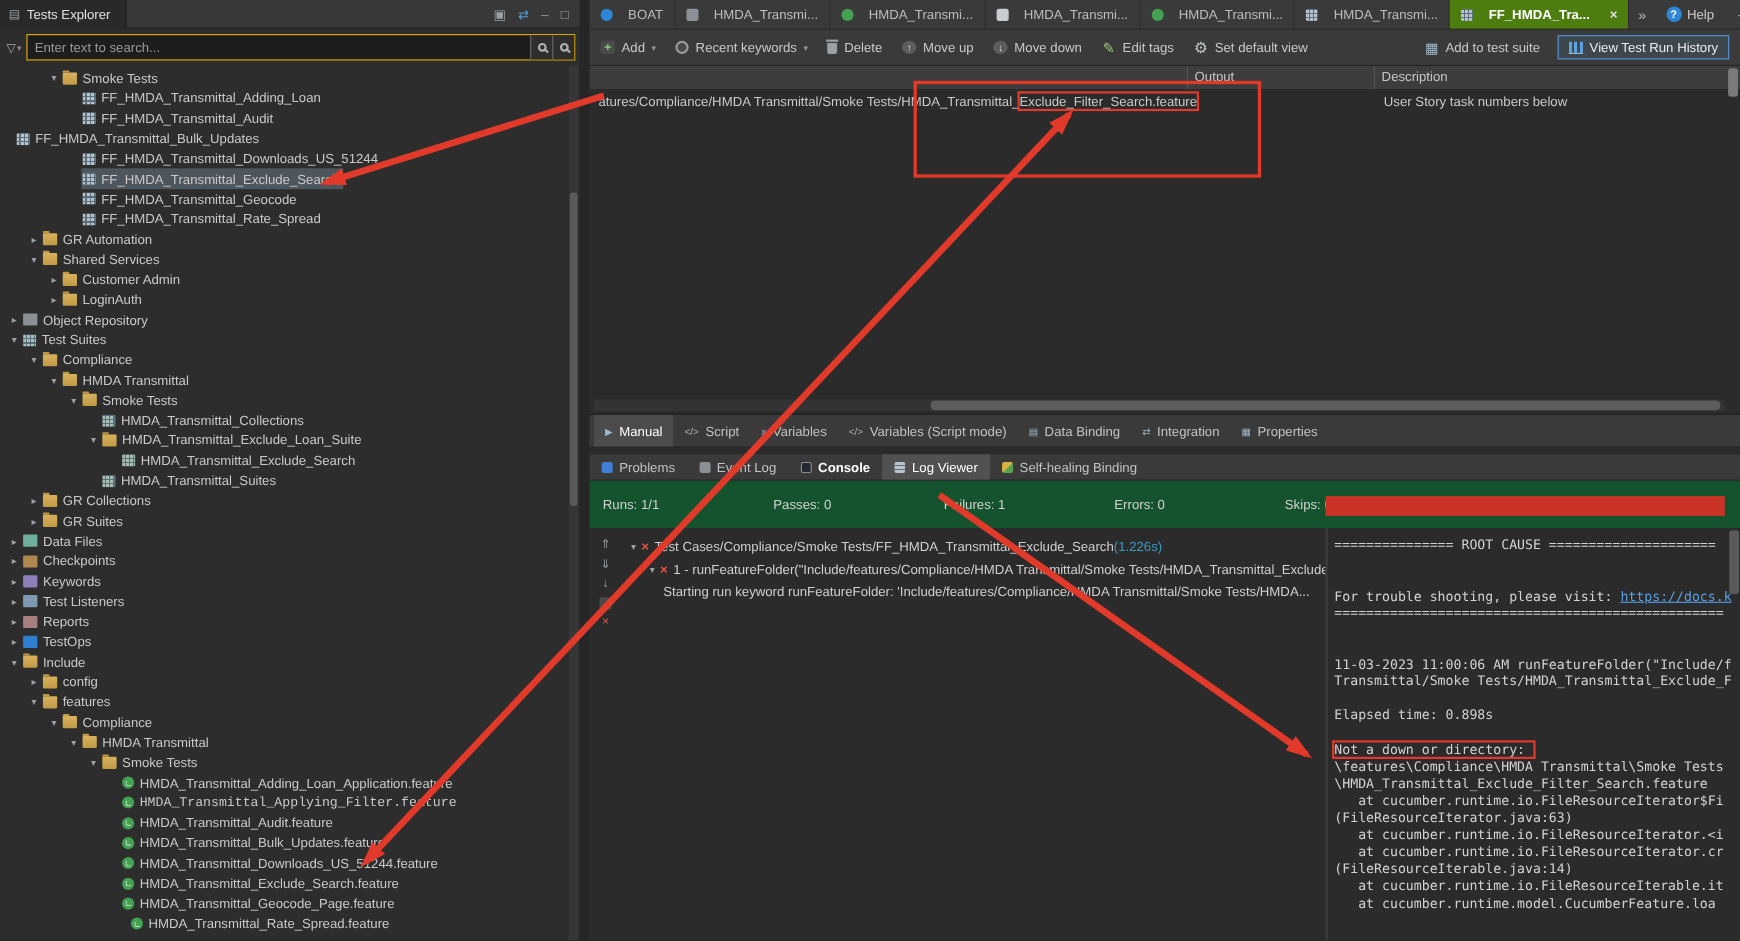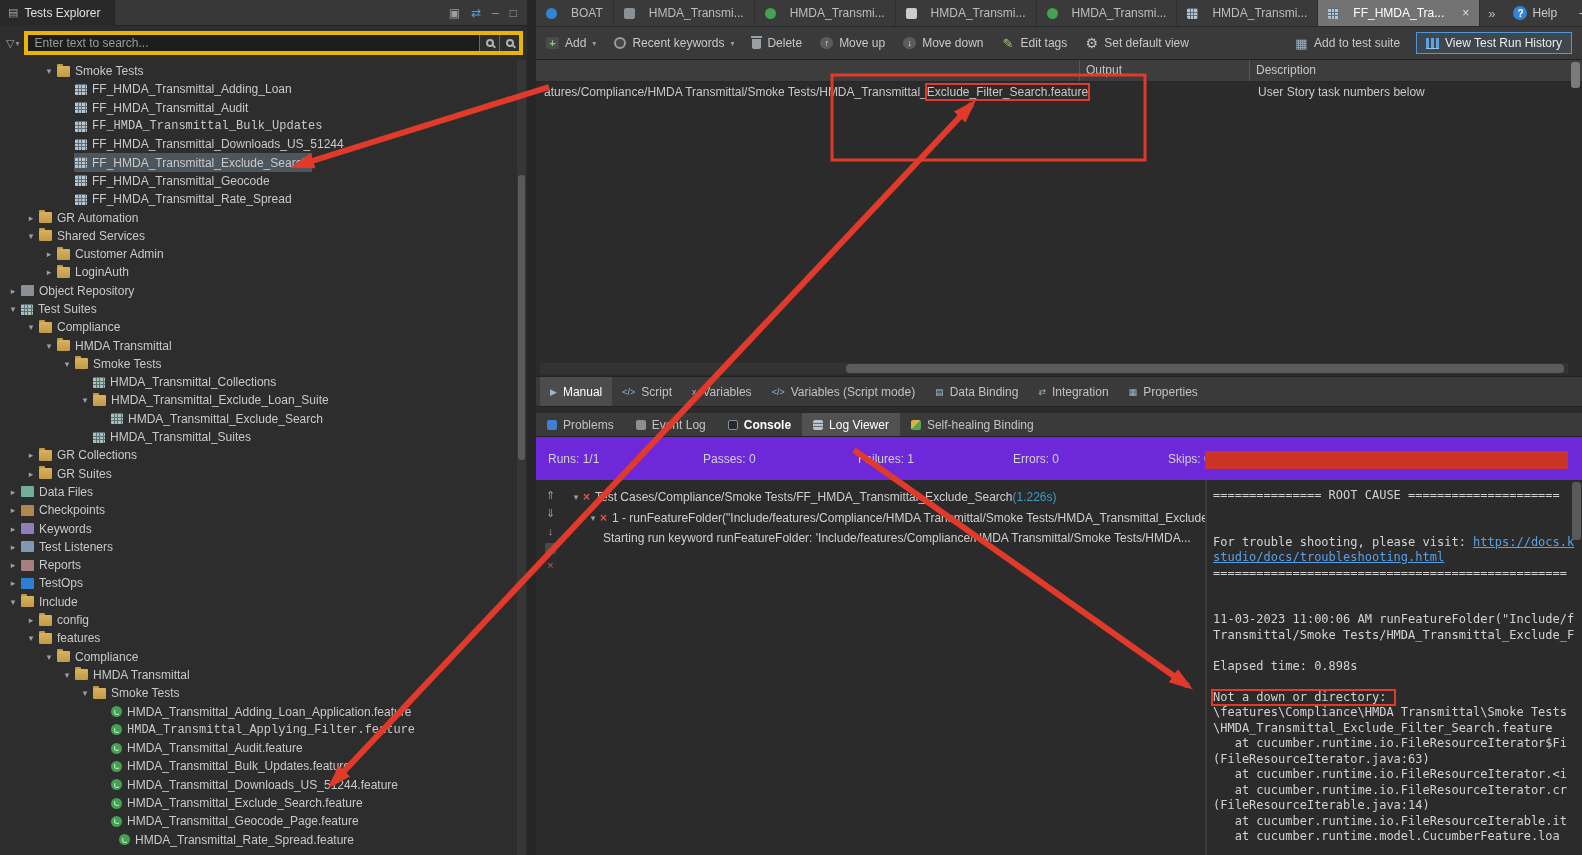--- a/index.html
+++ b/index.html
@@ -10,21 +10,21 @@
   
   #left-panel{position:absolute;left:0;top:0;width:527px;height:855px;background:#2d2d2d;display:flex;flex-direction:column;}
   .lp-header{height:26px;background:#383838;display:flex;align-items:center;border-bottom:1px solid #222;}
   .lp-title{height:26px;display:flex;align-items:center;gap:6px;padding:0 14px 0 8px;background:#292929;color:#e0e0e0;border-right:1px solid #222;}
   .lp-title-icon{color:#9aa0a5;font-size:11px;}
   .lp-header-icons{margin-left:auto;display:flex;gap:11px;padding-right:10px;color:#9aa0a5;font-size:12px;align-items:center;}
   .lp-header-icons .blue{color:#4ea0dd;}
   .lp-search{height:34px;display:flex;align-items:center;padding:0 4px 0 6px;gap:5px;}
   .lp-filter{color:#a8a8a8;font-size:11px;display:flex;align-items:center;gap:1px;}
   .lp-filter .caret{font-size:8px;color:#8c8c8c;}
-  .lp-input-wrap{flex:1;display:flex;height:24px;border:4px solid #eab308;background:#1d1d1d;align-items:stretch;}
+  .lp-input-wrap{flex:1;display:flex;height:24px;border:1px solid #eab308;background:#1d1d1d;align-items:stretch;}
   .lp-input{flex:1;background:transparent;border:none;outline:none;color:#ccc;font:12px "Liberation Sans",sans-serif;padding:0 6px;}
   .lp-input::placeholder{color:#9a9a9a;}
   .lp-search-btn{width:20px;border-left:1px solid #6a6a6a;display:flex;align-items:center;justify-content:center;background:#2e2e2e;}
   .mag{width:8px;height:8px;border:2px solid #b0b0b0;border-radius:50%;position:relative;}
   .mag::after{content:'';position:absolute;width:5px;height:2px;background:#b0b0b0;right:-4px;bottom:-2px;transform:rotate(45deg);}
   .lp-tree{flex:1;overflow:hidden;padding-top:2px;position:relative;}
   .tree-row{height:18.3px;display:flex;align-items:center;white-space:nowrap;}
   .expander{width:14px;font-size:9px;color:#9aa0a5;text-align:center;flex:none;}
   .tree-inner{display:flex;align-items:center;height:100%;padding:0 4px 0 1px;}
   .tree-row.selected .tree-inner{background:#4d565c;}
@@ -46,21 +46,21 @@
   .lp-scroll{position:absolute;right:1px;top:60px;bottom:0;width:9px;background:#363636;}
   .lp-thumb{position:absolute;left:1px;width:7px;top:115px;height:285px;background:#5a5a5a;border-radius:3px;}
 
   #gap-v{position:absolute;left:527px;top:0;width:9px;height:855px;background:#262626;}
 
   
   #right{position:absolute;left:536px;top:0;right:0;bottom:0;display:flex;flex-direction:column;background:#2b2b2b;}
 
   .tabbar{height:27px;background:#3a3a3a;display:flex;align-items:stretch;border-bottom:1px solid #272727;flex:none;}
   .tab{display:flex;align-items:center;gap:14px;padding:0 10px;border-right:1px solid #2e2e2e;color:#bdbdbd;white-space:nowrap;}
-  .tab.active{background:#737373;color:#fff;}
+  .tab.active{background:#4d7c0f;color:#fff;font-weight:bold;}
   .tab-close{margin-left:4px;color:#e0e0e0;font-size:12px;}
   .tab-overflow{display:flex;align-items:center;padding:0 8px;color:#bbb;font-size:13px;}
   .tabbar-spacer{flex:1;}
   .help{display:flex;align-items:center;gap:5px;padding:0 10px;color:#ccc;}
   .help-q{width:14px;height:14px;border-radius:50%;background:#2f86d6;color:#fff;font-size:10px;display:flex;align-items:center;justify-content:center;font-weight:bold;}
   .win-controls{display:flex;align-items:center;gap:14px;padding:0 12px;color:#ccc;}
   .tabicon{width:11px;height:11px;border-radius:2px;flex:none;}
   .tabicon.boat-icon{background:#2f86d6;border-radius:50%;}
   .tabicon.manual-icon{background:#8a9096;}
   .tabicon.feature-icon{background:#43a152;border-radius:50%;}
@@ -109,21 +109,21 @@
   .btab{display:flex;align-items:center;gap:6px;padding:0 11px;color:#c2c2c2;white-space:nowrap;}
   .btab.active{background:#515151;color:#fff;}
   .btab.bold{font-weight:bold;color:#fff;}
   .bicon{width:10px;height:10px;border-radius:2px;flex:none;}
   .bicon.problems-icon{background:#3f7fd4;}
   .bicon.event-log-icon{background:#8a8f94;}
   .bicon.console-icon{background:#23292e;border:1px solid #8a8f94;}
   .bicon.log-viewer-icon{background-color:#b9c4cc;background-image:repeating-linear-gradient(0deg,transparent 0 2.7px,#5a6e7c 2.7px 3.7px);}
   .bicon.self-healing-icon{background:linear-gradient(135deg,#d9b23f 50%,#5ba352 50%);}
 
-  .stats{height:43px;display:flex;align-items:center;padding-left:12px;background:#6d28d9;position:relative;flex:none;}
+  .stats{height:43px;display:flex;align-items:center;padding-left:12px;background:#14532d;position:relative;flex:none;}
   .stat{width:155px;color:#d2d2d2;}
   .progress{position:absolute;left:669px;top:14px;width:363px;height:18px;}
 
   .logarea{flex:1;display:flex;min-height:0;}
   .log-side{width:29px;display:flex;flex-direction:column;align-items:center;padding-top:9px;gap:5px;color:#9aa0a5;flex:none;}
   .ls-icon{font-size:11px;line-height:13px;}
   .ls-icon.red{color:#d9534a;}
   .ls-icon.boxy{width:11px;height:11px;background:#4a4a4a;border-radius:2px;}
   .log-tree{width:640px;padding-top:7px;overflow:hidden;flex:none;}
   .lt-row{height:20.5px;display:flex;align-items:center;white-space:nowrap;color:#cfcfcf;overflow:hidden;}
@@ -186,21 +186,21 @@
           <span class="tlabel">FF_HMDA_Transmittal_Adding_Loan</span>
         </span>
       </div>
       <div class="tree-row" style="padding-left: 60px;">
         <span class="expander"></span>
         <span class="tree-inner">
           <span class="ticon testcase"></span>
           <span class="tlabel">FF_HMDA_Transmittal_Audit</span>
         </span>
       </div>
-      <div class="tree-row" style="padding-left: 60px; font-family: Liberation Mono, monospace;">
+      <div class="tree-row" style="">
         <span class="expander"></span>
         <span class="tree-inner">
           <span class="ticon testcase"></span>
           <span class="tlabel">FF_HMDA_Transmittal_Bulk_Updates</span>
         </span>
       </div>
       <div class="tree-row" style="padding-left: 60px;">
         <span class="expander"></span>
         <span class="tree-inner">
           <span class="ticon testcase"></span>
@@ -676,21 +676,20 @@
           <span class="lt-text">Starting run keyword runFeatureFolder: 'Include/features/Compliance/HMDA Transmittal/Smoke Tests/HMDA...</span>
         </div>
       </div>
     <div class="log-div"></div>
     <div class="console">
       <div class="console-vscroll"></div>
     <div class="c-line"><span>=============== ROOT CAUSE =====================</span></div>
         <div class="c-line">&nbsp;</div>
         <div class="c-line">&nbsp;</div>
         <div class="c-line"><span>For trouble shooting, please visit: </span><span class="c-link">https://docs.k</span></div>
-        <div class="c-line"><span class="c-link">studio/docs/troubleshooting.html</span></div>
         <div class="c-line"><span>=================================================</span></div>
         <div class="c-line">&nbsp;</div>
         <div class="c-line">&nbsp;</div>
         <div class="c-line"><span>11-03-2023 11:00:06 AM runFeatureFolder("Include/f</span></div>
         <div class="c-line"><span>Transmittal/Smoke Tests/HMDA_Transmittal_Exclude_F</span></div>
         <div class="c-line">&nbsp;</div>
         <div class="c-line"><span>Elapsed time: 0.898s</span></div>
         <div class="c-line">&nbsp;</div>
         <div class="c-line"><span class="c-box"><span>Not a down or directory: </span></span></div>
         <div class="c-line"><span>\features\Compliance\HMDA Transmittal\Smoke Tests</span></div>

